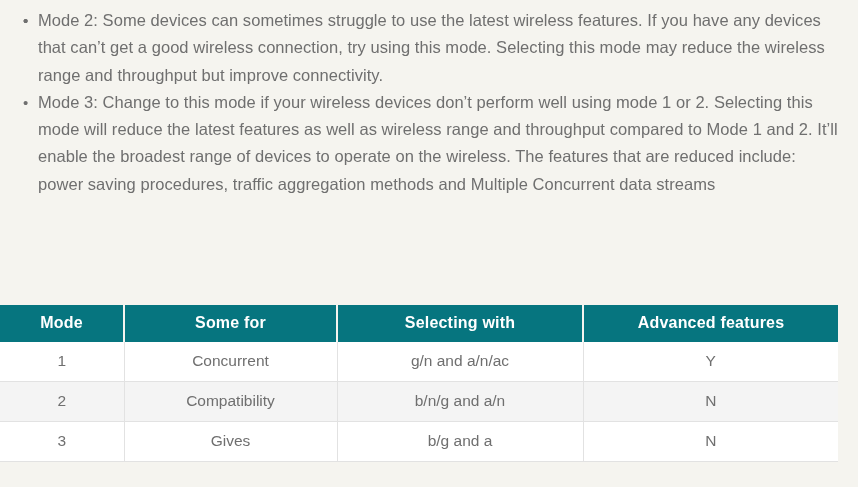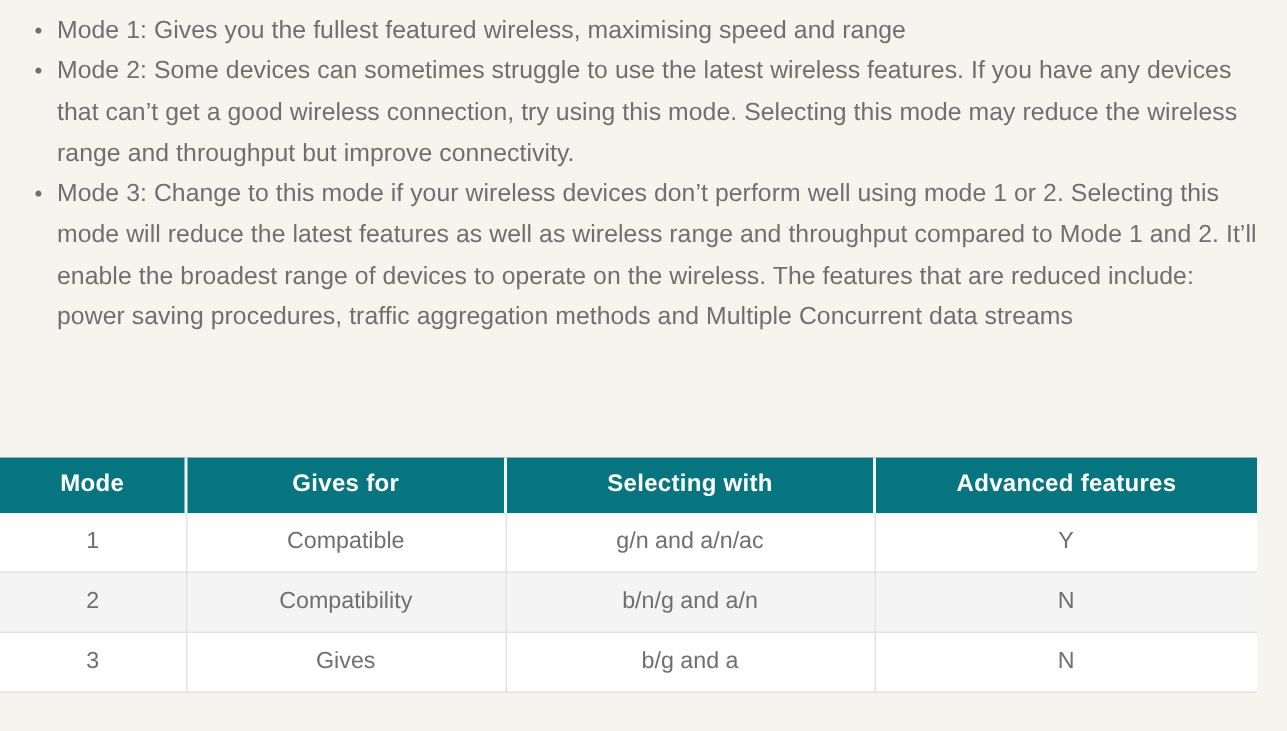--- a/index.html
+++ b/index.html
@@ -100,21 +100,20 @@
   table.mode-table tbody tr.row-even td { background: #f4f4f4; }
 </style>
 </head>
 <body>
 
 <div class="page">
 
   <ul class="mode-list">
     <li>
       <span class="bullet">•</span>
-      <span>Mode 1: Gives you the fullest featured wireless, maximising speed and range</span>
     </li>
     <li>
       <span class="bullet">•</span>
       <span>Mode 2: Some devices can sometimes struggle to use the latest wireless features. If you have any devices that can’t get a good wireless connection, try using this mode. Selecting this mode may reduce the wireless range and throughput but improve connectivity.</span>
     </li>
     <li>
       <span class="bullet">•</span>
       <span>Mode 3: Change to this mode if your wireless devices don’t perform well using mode 1 or 2. Selecting this mode will reduce the latest features as well as wireless range and throughput compared to Mode 1 and 2. It’ll enable the broadest range of devices to operate on the wireless. The features that are reduced include: power saving procedures, traffic aggregation methods and Multiple Concurrent data streams</span>
     </li>
   </ul>
@@ -123,29 +122,29 @@
     <table class="mode-table">
       <colgroup>
         <col class="c-mode">
         <col class="c-best">
         <col class="c-compat">
         <col class="c-adv">
       </colgroup>
       <thead>
         <tr>
           <th>Mode</th>
-          <th>Gives for</th>
+          <th>Some for</th>
           <th>Selecting with</th>
           <th>Advanced features</th>
         </tr>
       </thead>
       <tbody>
         <tr class="row-odd">
           <td>1</td>
-          <td>Compatible</td>
+          <td>Concurrent</td>
           <td>g/n and a/n/ac</td>
           <td>Y</td>
         </tr>
         <tr class="row-even">
           <td>2</td>
           <td>Compatibility</td>
           <td>b/n/g and a/n</td>
           <td>N</td>
         </tr>
         <tr class="row-odd">

